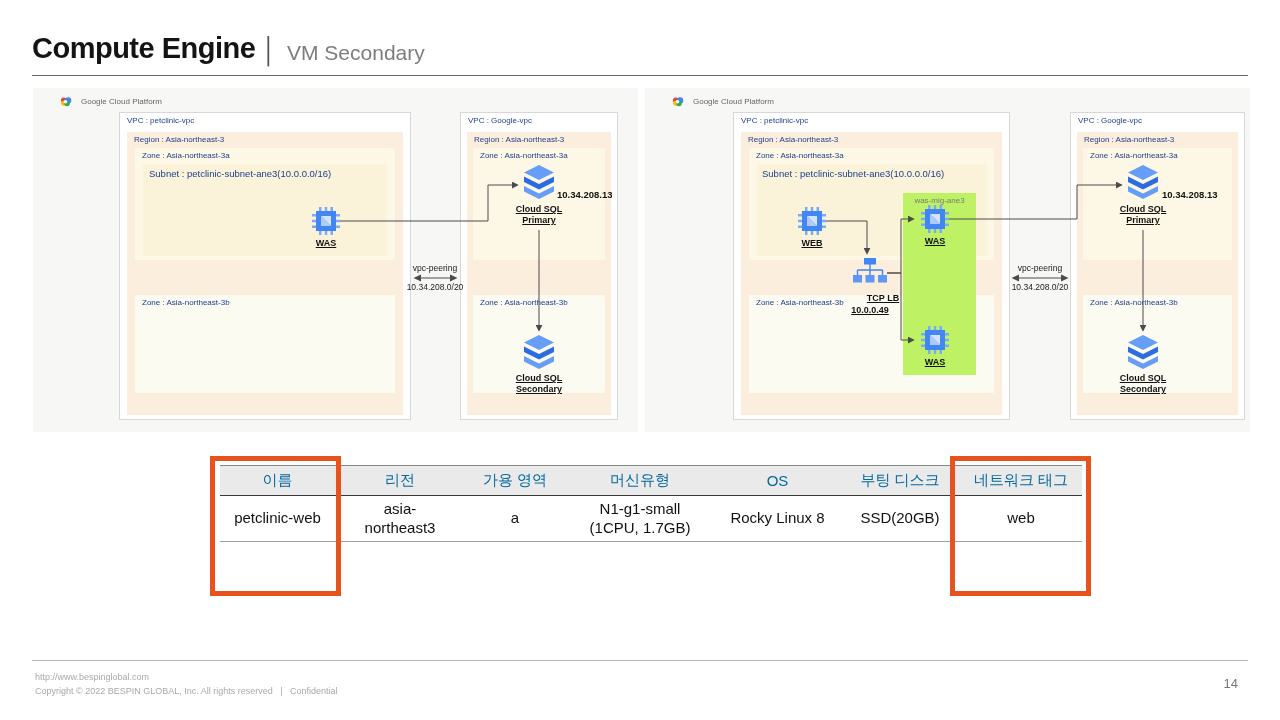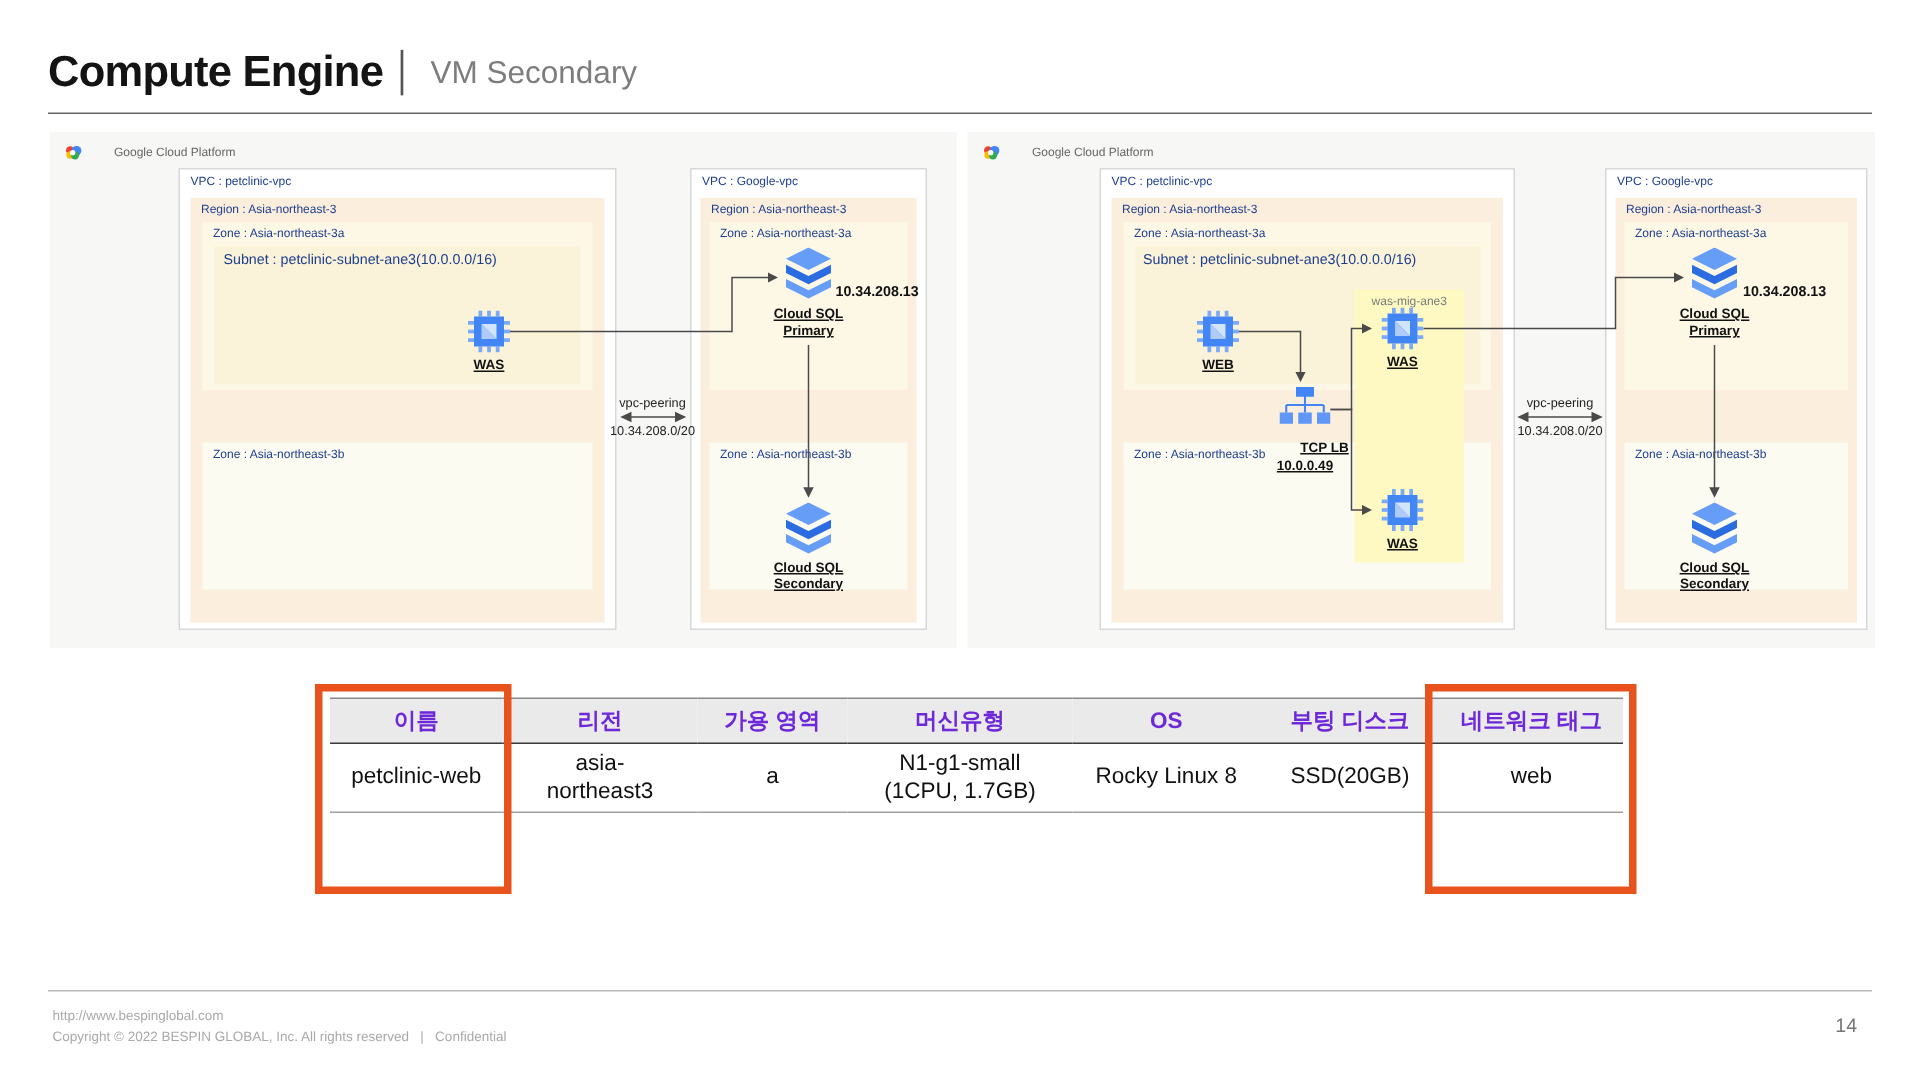--- a/index.html
+++ b/index.html
@@ -1,50 +1,50 @@
 <!DOCTYPE html>
 <html><head>
 <meta charset="utf-8">
 <style>
   * { margin:0; padding:0; box-sizing:border-box; }
   html,body { width:1280px; height:720px; }
   body { font-family:"Liberation Sans", sans-serif; background:#ffffff; }
   .slide { position:relative; width:1280px; height:720px; background:#ffffff; overflow:hidden; }
 
   
-  .title-row { position:absolute; left:32px; top:32px; display:flex; align-items:center; }
+  .title-row { position:absolute; left:32px; top:32px; display:flex; align-items:flex-end; }
   .title-main { font-size:29px; font-weight:bold; color:#141414; letter-spacing:-0.5px; }
   .title-sep { font-size:25px; color:#555; margin:0 10px 0 6px; font-weight:300; }
   .title-sub { font-size:21px; color:#7d7d7d; }
   .title-rule { position:absolute; left:32px; top:75px; width:1216px; border-top:1.5px solid #666; }
 
   
   .panel { position:absolute; top:88px; width:605px; height:344px; background:#f7f7f6; }
-  .brand { position:absolute; left:9px; top:8px; display:flex; align-items:center; gap:20px; }
+  .brand { position:absolute; left:26px; top:8px; display:flex; align-items:center; gap:8px; }
   .brand-text { font-size:8px; color:#666; }
 
   .vpc { position:absolute; background:#ffffff; border:1px solid #d8d8d8; }
   .box-label { position:absolute; left:7px; top:3px; font-size:8px; color:#1e3e8e; white-space:nowrap; }
   .region { position:absolute; background:#fbeedd; }
   .zone { position:absolute; background:#fdf8e6; }
   .zone-b { background:#fcfbf2; }
   .subnet-box { position:absolute; background:#faf3d9; }
   .subnet-label { position:absolute; font-size:9.5px; color:#1e3e8e; white-space:nowrap; }
-  .mig-box { position:absolute; background:#fef9c3; }
+  .mig-box { position:absolute; background:#bef264; }
   .mig-label { position:absolute; width:100%; top:3px; text-align:center; font-size:8px; color:#7a7a7a; }
 
   .icon { position:absolute; line-height:0; }
   .node-label { position:absolute; transform:translateX(-50%); text-align:center; font-size:9px; font-weight:bold; color:#111; white-space:pre-line; line-height:1.2;text-decoration:underline; }
   .ip-label { position:absolute; font-size:9.5px; font-weight:bold; color:#111; white-space:nowrap; }
   .peer-label { position:absolute; transform:translateX(-50%); text-align:center; font-size:8.5px; color:#222; white-space:nowrap; }
   .overlay { position:absolute; left:0; top:0; pointer-events:none; }
 
   
   .spec-table { position:absolute; left:220px; top:465px; border-collapse:collapse; table-layout:fixed; }
-  .spec-table th { background:#eaeaea; font-weight:bold; font-size:15px; color:#6d28d9; height:30px;
+  .spec-table th { background:#eaeaea; font-weight:normal; font-size:15px; color:#0369a1; height:30px;
                    border-top:1px solid #888; border-bottom:1px solid #3a3a3a; }
   .spec-table td { font-size:15px; color:#111; height:46px; text-align:center; vertical-align:middle;
                    white-space:pre-line; line-height:1.25; border-bottom:1px solid #a0a0a0; }
   .spec-table tr.last td { border-bottom:1px solid #3a3a3a; }
   .hl-box { position:absolute; border:5px solid #e8531d; }
 
   
   .footer-rule { position:absolute; left:32px; top:660px; width:1216px; border-top:1px solid #b8b8b8; }
   .footer-url { position:absolute; left:35px; top:672px; font-size:9px; color:#a9a9a9; }
   .footer-copy { position:absolute; left:35px; top:686px; font-size:9px; color:#a9a9a9; white-space:pre; }

